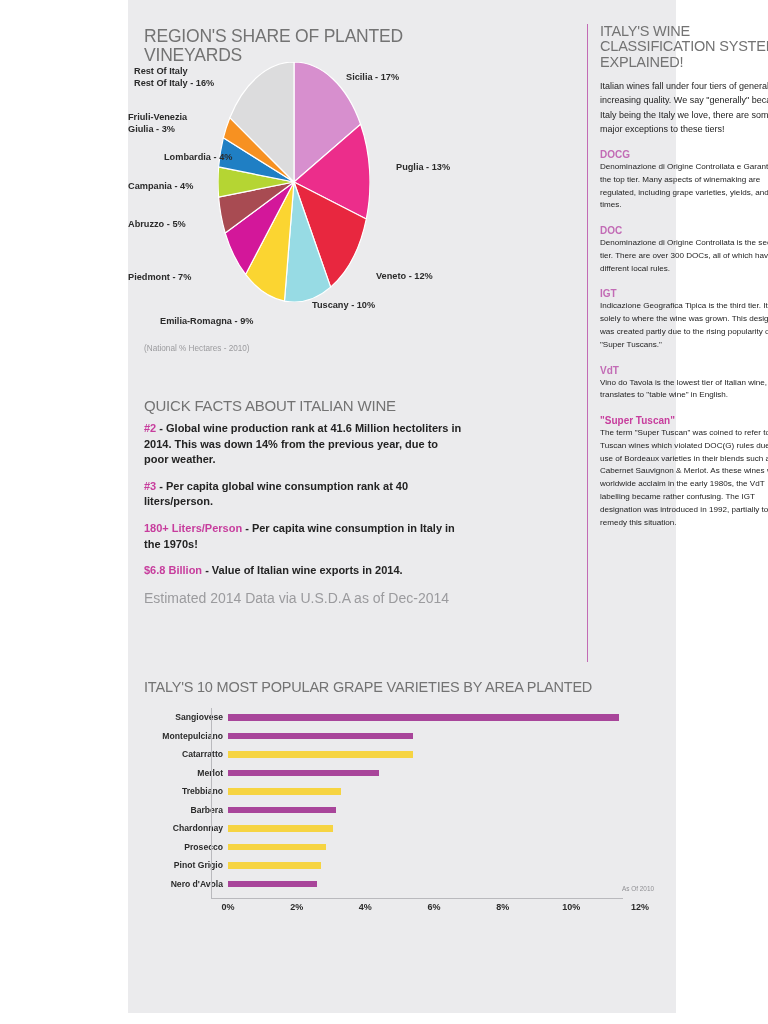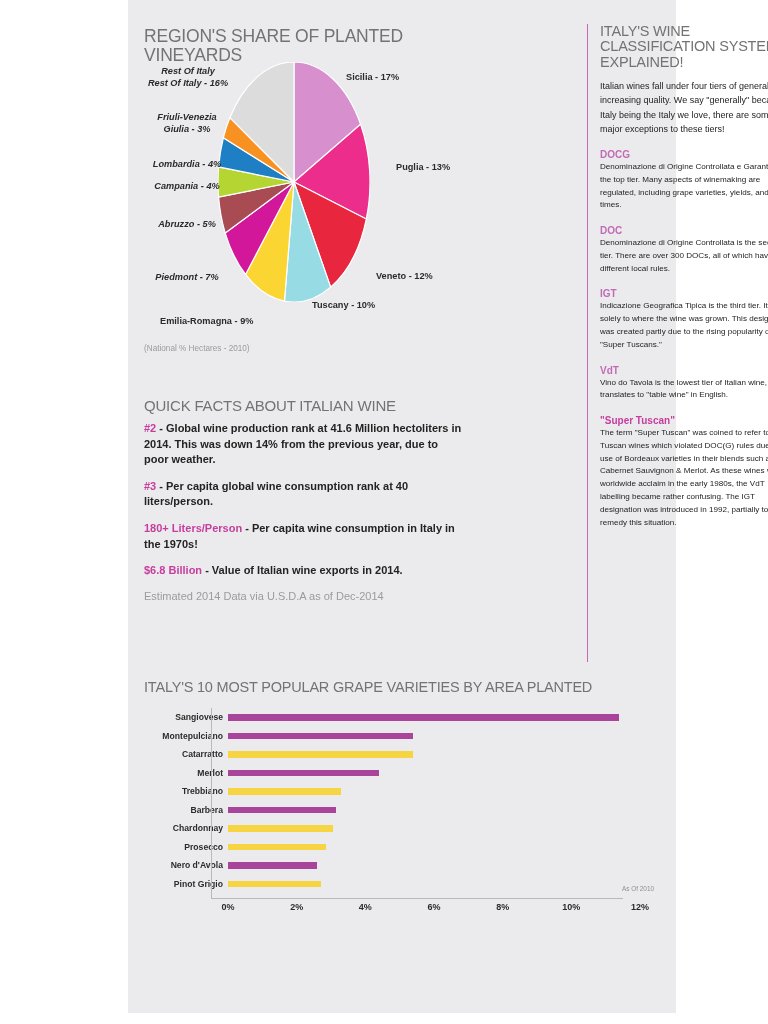--- a/index.html
+++ b/index.html
@@ -30,28 +30,28 @@
   .pie-wrap{position:absolute;left:90px;top:62px;width:152px;height:240px;}
   .pie-svg{display:block;}
   .pie-note{
     position:absolute;left:16px;top:344px;
     font-size:8.2px;color:#9b9b9e;
   }
   .plabel{
     position:absolute;font-size:9.2px;font-weight:bold;color:#2b2b2b;
     line-height:1.25;white-space:nowrap;
   }
-  .plabel.r{text-align:center;font-style:italic;}
+  .plabel.r{text-align:left;}
 
   
   .qf{position:absolute;left:16px;top:398px;width:320px;}
   .qf .h-title{font-size:15px;margin:0 0 7px 0;}
   .qf-row{font-size:11px;color:#232323;font-weight:bold;line-height:1.42;margin-bottom:11px;}
   .qf-key{color:#c73d9d;}
-  .qf-src{font-size:11px;color:#9b9b9e;font-weight:normal;margin-top:5px;}
+  .qf-src{font-size:14px;color:#9b9b9e;font-weight:normal;margin-top:5px;}
 
   
   .rdiv{position:absolute;left:459px;top:24px;width:1px;height:638px;background:#c26bb5;}
   .rcol{position:absolute;left:472px;top:24px;width:196px;}
   .rcol .h-title{font-size:14.5px;margin:0 0 9px 0;}
   .rlead{font-size:9px;color:#232323;line-height:1.58;margin-bottom:13px;}
   .tier-h{color:#c26bb5;font-size:10px;font-weight:bold;margin:0 0 1px 0;}
   .tier-b{font-size:8.1px;color:#232323;line-height:1.58;margin:0 0 13px 0;}
   .st-h{color:#c73d9d;font-size:10px;font-weight:bold;margin:0 0 1px 0;}
 
@@ -107,21 +107,21 @@
             <path d="M 76 120 L 0.60 104.96 A 76 120 0 0 1 5.34 75.83 Z" fill="#1f7fc4" stroke="#ffffff" stroke-width="1.2"></path>
             <path d="M 76 120 L 5.34 75.83 A 76 120 0 0 1 11.83 55.70 Z" fill="#f79121" stroke="#ffffff" stroke-width="1.2"></path>
             <path d="M 76 120 L 11.83 55.70 A 76 120 0 0 1 76.00 0.00 Z" fill="#dcdcdd" stroke="#ffffff" stroke-width="1.2"></path>
           </svg>
       </div>
 
       <div class="plabel r" style="left:6px;top:66px;width:108px;">
         <span>Rest Of Italy</span><br><span>Rest Of Italy - 16%</span>
       </div>
       <div class="plabel r" style="left:0px;top:112px;width:118px;">Friuli-Venezia<br>Giulia - 3%</div>
-      <div class="plabel r" style="left:0px;top:159px;width:118px;">Lombardia - 4%</div>
+      <div class="plabel r" style="left:0px;top:152px;width:118px;padding-left:36px;">Lombardia - 4%</div>
       <div class="plabel r" style="left:0px;top:181px;width:118px;">Campania - 4%</div>
       <div class="plabel r" style="left:0px;top:219px;width:118px;">Abruzzo - 5%</div>
       <div class="plabel r" style="left:0px;top:272px;width:118px;">Piedmont - 7%</div>
       <div class="plabel" style="left:32px;top:316px;">Emilia-Romagna - 9%</div>
       <div class="plabel" style="left:184px;top:300px;">Tuscany - 10%</div>
       <div class="plabel" style="left:248px;top:271px;">Veneto - 12%</div>
       <div class="plabel" style="left:268px;top:162px;">Puglia - 13%</div>
       <div class="plabel" style="left:218px;top:72px;">Sicilia - 17%</div>
 
       <div class="pie-note">(National % Hectares - 2010)</div>
@@ -201,29 +201,29 @@
               <div class="bfill" style="width: 25.42%; background: rgb(246, 212, 66);"></div>
             </div>
           </div>
           <div class="brow">
             <div class="blab">Prosecco</div>
             <div class="btrack">
               <div class="bfill" style="width: 23.75%; background: rgb(246, 212, 66);"></div>
             </div>
           </div>
           <div class="brow">
+            <div class="blab">Pinot Grigio</div>
+            <div class="btrack">
+              <div class="bfill" style="width: 22.5%; background: rgb(246, 212, 66);"></div>
+            </div>
+          </div>
+          <div class="brow">
             <div class="blab">Nero d'Avola</div>
             <div class="btrack">
               <div class="bfill" style="width: 21.67%; background: rgb(168, 69, 154);"></div>
-            </div>
-          </div>
-          <div class="brow">
-            <div class="blab">Pinot Grigio</div>
-            <div class="btrack">
-              <div class="bfill" style="width: 22.5%; background: rgb(246, 212, 66);"></div>
             </div>
           </div>
         </div>
       <div class="baxisline"></div>
       <div class="bbase"></div>
       <div class="asof">As Of 2010</div>
       <div class="bticks" id="bticks">
           <div class="btick" style="left: 84px;">0%</div>
           <div class="btick" style="left: 152.667px;">2%</div>
           <div class="btick" style="left: 221.333px;">4%</div>

